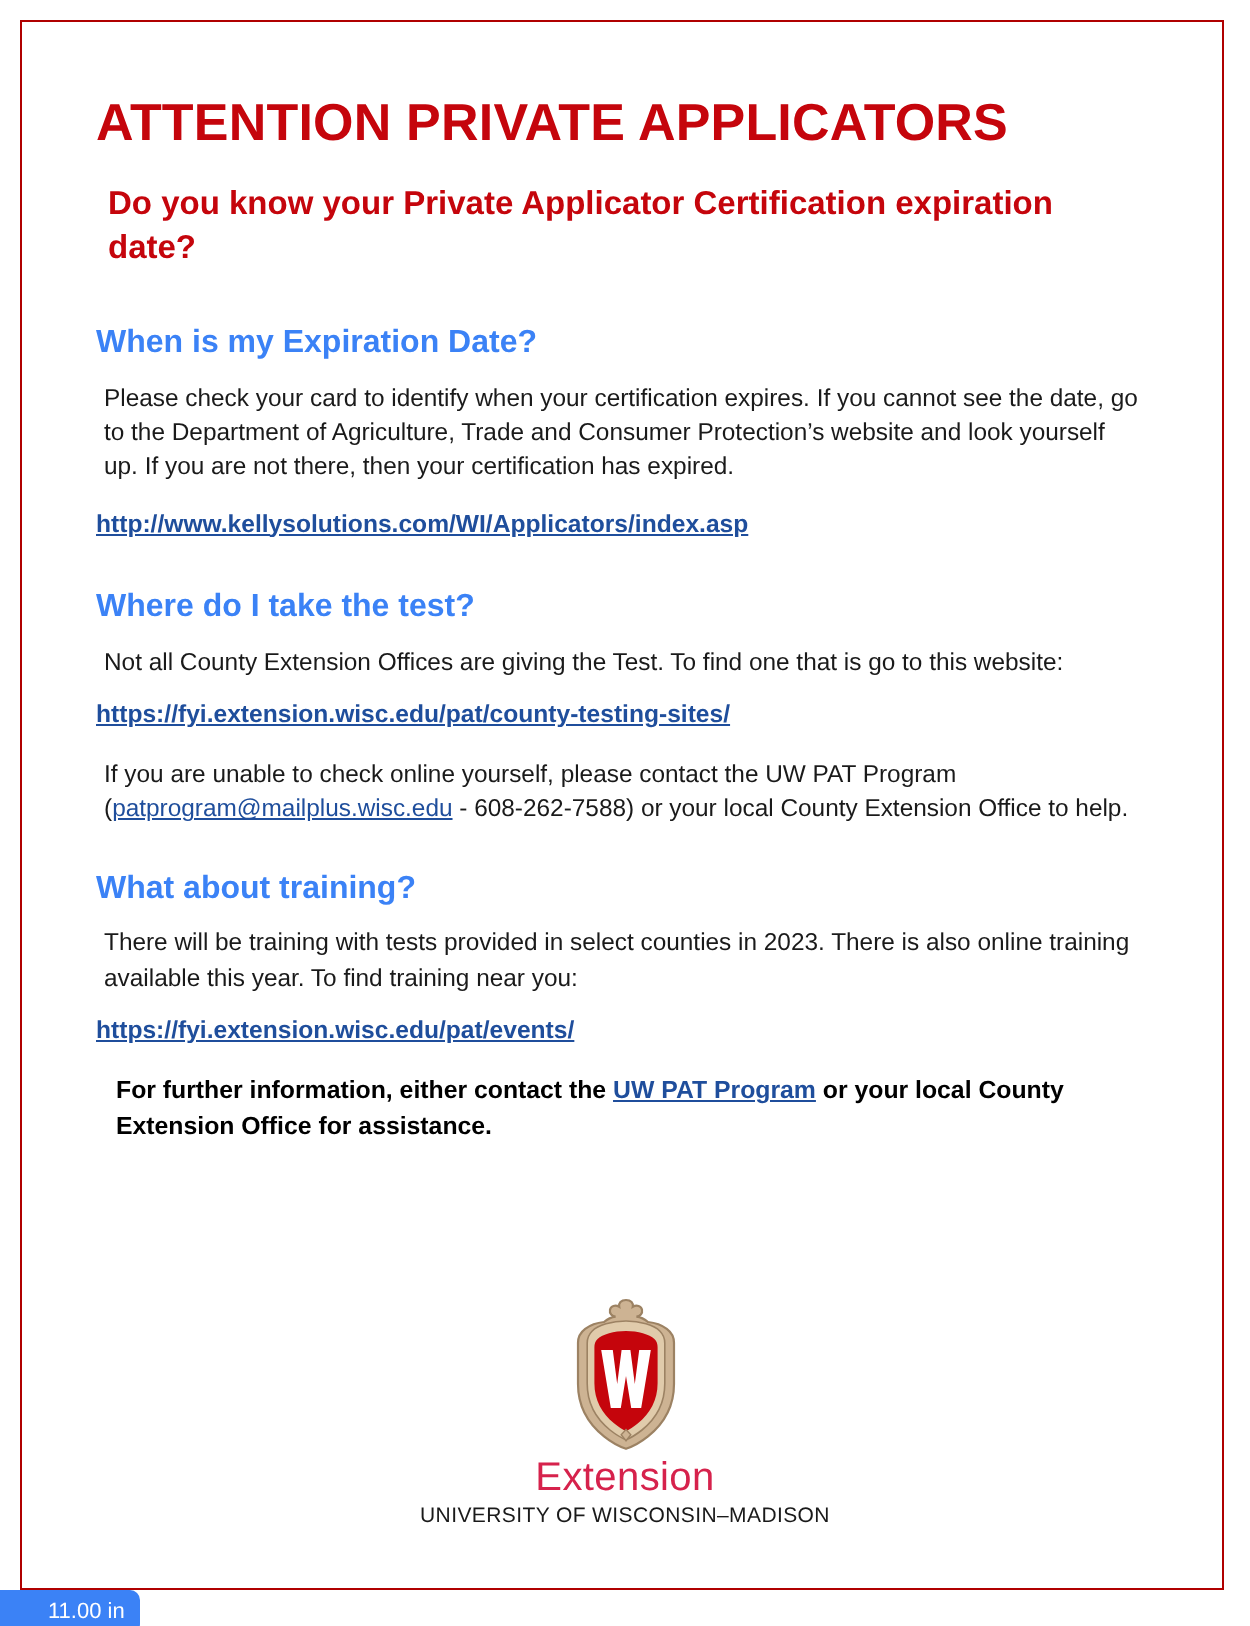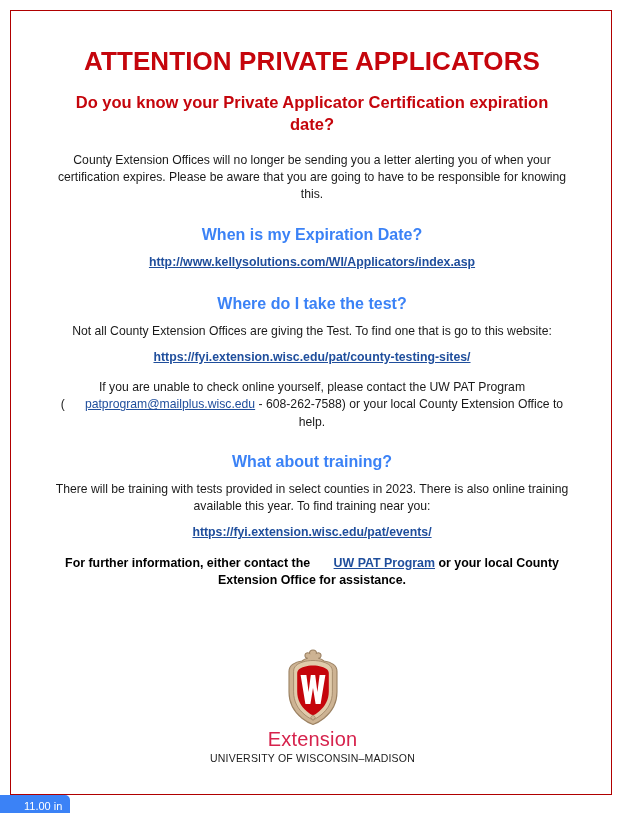--- a/index.html
+++ b/index.html
@@ -27,21 +27,21 @@
     box-sizing: border-box;
     background: #ffffff;
   }
 
   
   #content {
     position: absolute;
     left: 48px;
     top: 46px;
     width: 528px;
-    text-align: center;
+    text-align: left;
   }
 
   .title {
     color: #c5050c;
     font-size: 26px;
     font-weight: bold;
     line-height: 1.2;
     letter-spacing: 0.1px;
     margin: 0 0 14px 0;
   }
@@ -83,21 +83,20 @@
     color: #1f4e9c;
     text-decoration: underline;
     font-weight: bold;
     font-size: 12.3px;
   }
 
   a.inline-link {
     color: #1f4e9c;
     text-decoration: underline;
     font-weight: normal;
-    margin-left: 20px;
   }
 
   .bold-note {
     color: #000000;
     font-size: 12.4px;
     font-weight: bold;
     line-height: 1.42;
     margin: 0;
     padding: 0 10px;
   }
@@ -152,25 +151,25 @@
 <body>
 
 <div id="page-frame"></div>
 
 <div id="content">
 
   <h1 class="title">ATTENTION PRIVATE APPLICATORS</h1>
 
   <h2 class="subtitle">Do you know your Private Applicator Certification expiration date?</h2>
 
-  <p class="body-text">County Extension Offices will no longer be sending you a letter alerting you of when your certification expires. Please be aware that you are going to have to be responsible for knowing this.</p>
 
   <div class="gap-sm"></div>
 
   <h3 class="section-head">When is my Expiration Date?</h3>
+  <p class="body-text">Please check your card to identify when your certification expires. If you cannot see the date, go to the Department of Agriculture, Trade and Consumer Protection’s website and look yourself up. If you are not there, then your certification has expired.</p>
   <div class="link-line">
     <a class="doc-link" href="#" title="http://www.kellysolutions.com/WI/Applicators/index.asp">http://www.kellysolutions.com/WI/Applicators/index.asp</a>
   </div>
 
   <div class="gap-sm"></div>
 
   <h3 class="section-head">Where do I take the test?</h3>
   <p class="body-text tight">Not all County Extension Offices are giving the Test. To find one that is go to this website:</p>
   <div class="link-line">
     <a class="doc-link" href="#" title="https://fyi.extension.wisc.edu/pat/county-testing-sites/">https://fyi.extension.wisc.edu/pat/county-testing-sites/</a>

